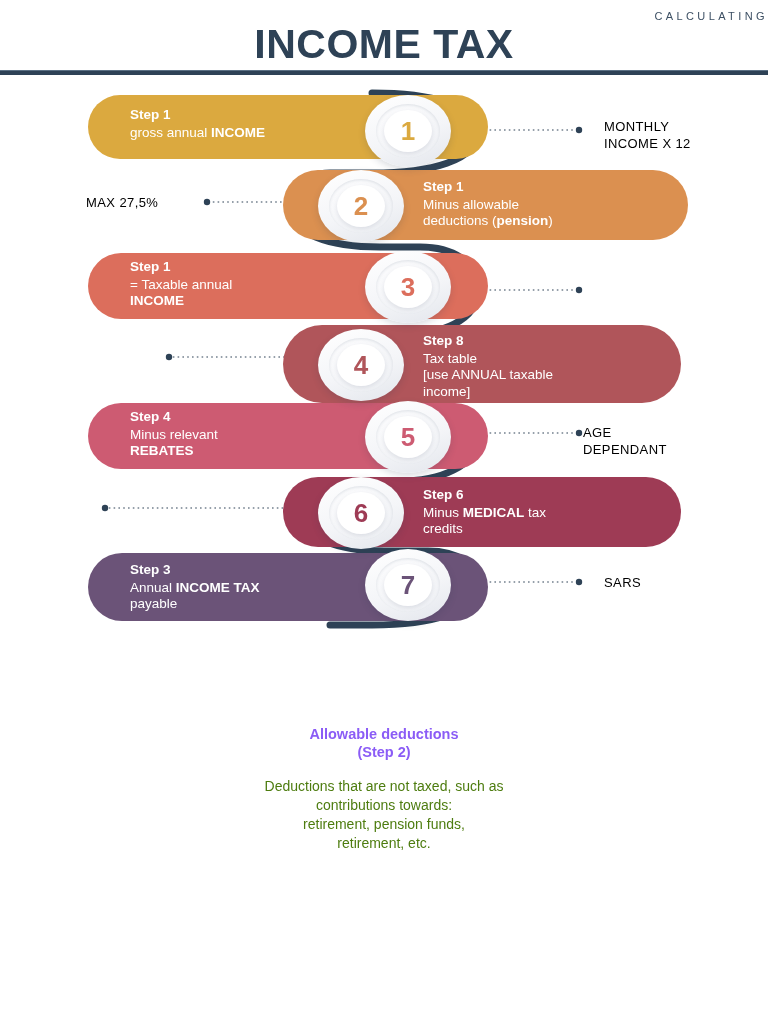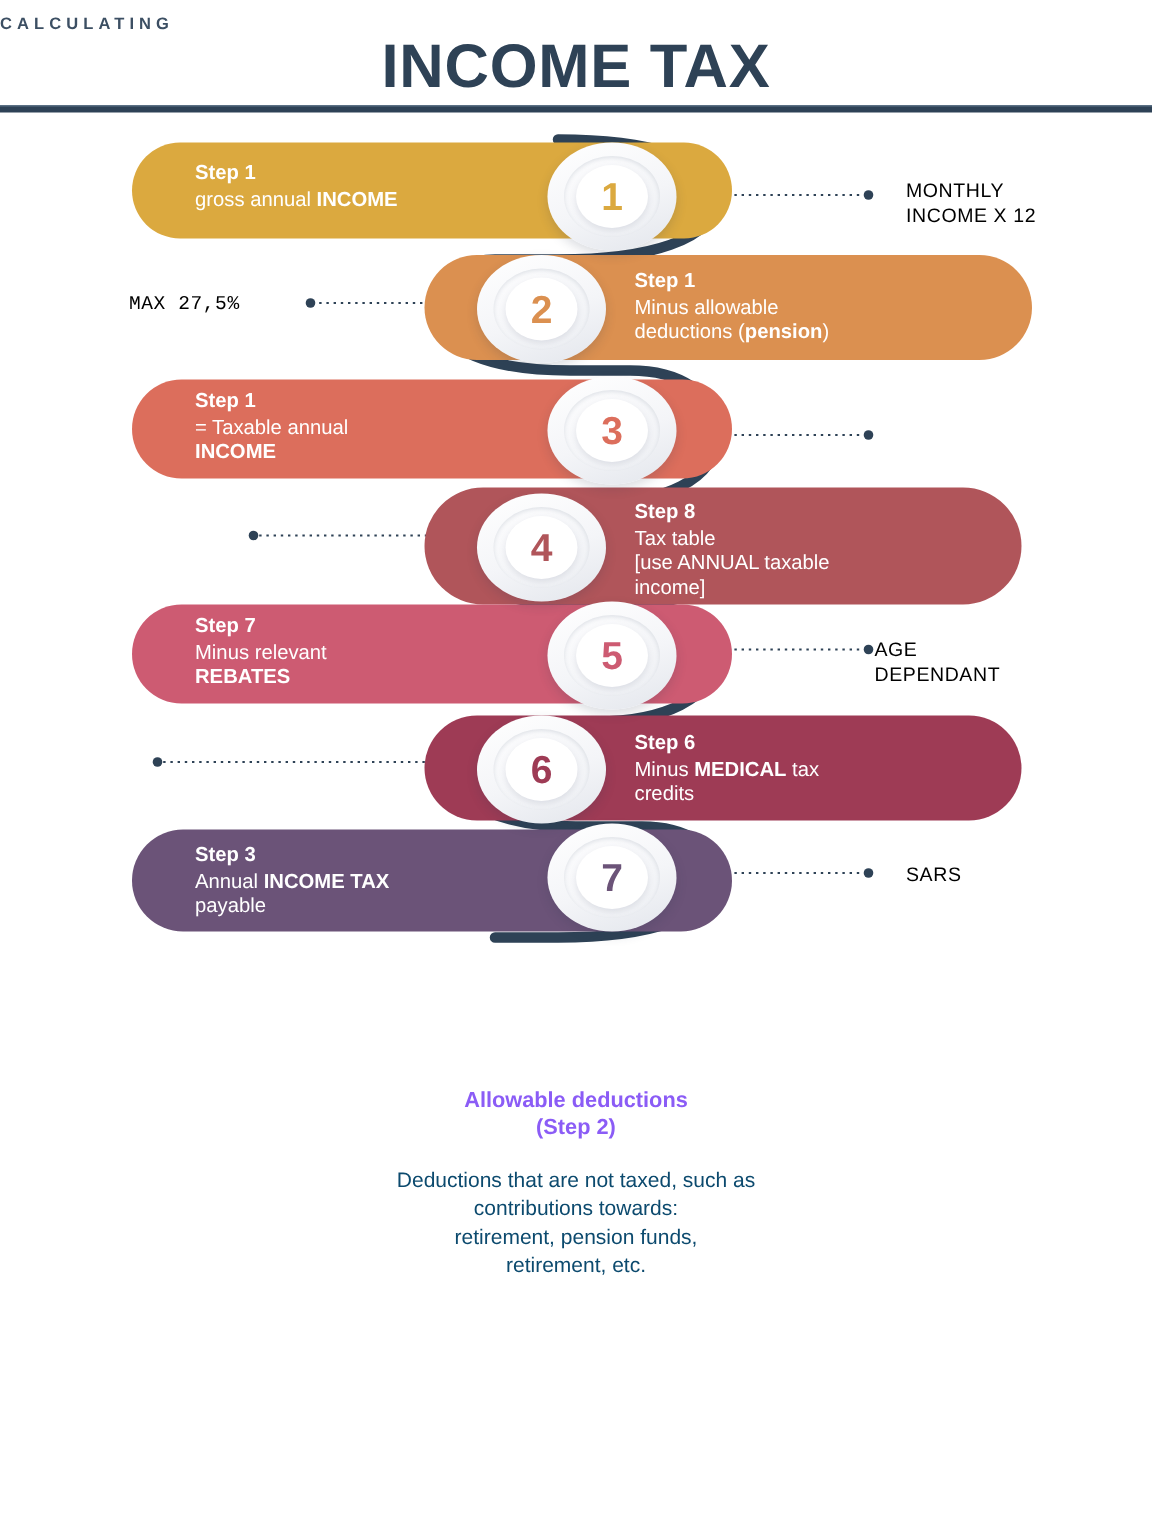--- a/index.html
+++ b/index.html
@@ -11,22 +11,22 @@
     overflow:hidden;
     position:relative;
   }
 
   
   #header{
     position:absolute;left:0;top:0;width:768px;height:72px;
   }
   #kicker{
     position:absolute;left:0;top:10px;width:768px;
-    text-align:left;
-    font-size:11px;letter-spacing:3.4px;font-weight:700;
+    text-align:right;
+    font-size:11px;letter-spacing:3.4px;font-weight:400;
     color:#3c4f63;
   }
   #main-title{
     position:absolute;left:0;top:24px;width:768px;
     text-align:center;
     font-size:41px;font-weight:bold;letter-spacing:0.5px;
     color:#2e4256;
     line-height:40px;
   }
   #header-rule{
@@ -117,21 +117,21 @@
 
   
   #note{
     position:absolute;left:0;top:725px;width:768px;text-align:center;
   }
   #note-title{
     font-size:14.5px;font-weight:bold;color:#8b5cf6;line-height:18px;
   }
   #note-body{
     margin-top:16px;
-    font-size:14px;color:#0c4a6e;line-height:19px;
+    font-size:14px;color:#4d7c0f;line-height:19px;
   }
 </style>
 </head>
 <body>
 
 <div id="header">
   <div id="kicker">CALCULATING</div>
   <div id="main-title">INCOME TAX</div>
   <div id="header-rule"></div>
 </div>
@@ -206,21 +206,21 @@
       <span class="ttl">Step 1</span>
       <span class="bd" style="white-space:pre-line;display:inline;"><span>Minus allowable
 deductions (</span><b>pension</b><span>)</span></span>
     </div>
     <div class="badge" style="left:318px;top:0px;">
       <div class="ring-outer"></div>
       <div class="ring-mid"></div>
       <div class="ring-in"></div>
       <div class="num" style="color:#db9050;">2</div>
     </div>
-    <div class="annot" style="left:86px;top:24px;width:150px;white-space:pre-line;font-family:Liberation Mono, monospace;">MAX 27,5%</div>
+    <div class="annot" style="left:86px;top:24px;width:150px;white-space:pre-line;">MAX 27,5%</div>
   </div>
 
   <div class="step-row" style="top:168px;height:78px;">
     <div class="pill" style="left:88px;top:0px;width:400px;height:66px;border-radius:33px;background:#dc6e5c;"></div>
     <div class="pill-text" style="left:130px;top:6px;width:240px;">
       <span class="ttl">Step 1</span>
       <span class="bd" style="white-space:pre-line;display:inline;"><span>= Taxable annual
 </span><b>INCOME</b><span></span></span>
     </div>
     <div class="badge" style="left:365px;top:-2px;">
@@ -245,21 +245,21 @@
       <div class="ring-mid"></div>
       <div class="ring-in"></div>
       <div class="num" style="color:#b0555a;">4</div>
     </div>
     <div class="annot" style="left:10px;top:28px;width:150px;white-space:pre-line;"></div>
   </div>
 
   <div class="step-row" style="top:318px;height:78px;">
     <div class="pill" style="left:88px;top:0px;width:400px;height:66px;border-radius:33px;background:#cd5b72;"></div>
     <div class="pill-text" style="left:130px;top:6px;width:240px;">
-      <span class="ttl">Step 7</span>
+      <span class="ttl">Step 4</span>
       <span class="bd" style="white-space:pre-line;display:inline;"><span>Minus relevant
 </span><b>REBATES</b><span></span></span>
     </div>
     <div class="badge" style="left:365px;top:-2px;">
       <div class="ring-outer"></div>
       <div class="ring-mid"></div>
       <div class="ring-in"></div>
       <div class="num" style="color:#cd5b72;">5</div>
     </div>
     <div class="annot" style="left:583px;top:21px;width:170px;white-space:pre-line;">AGE

